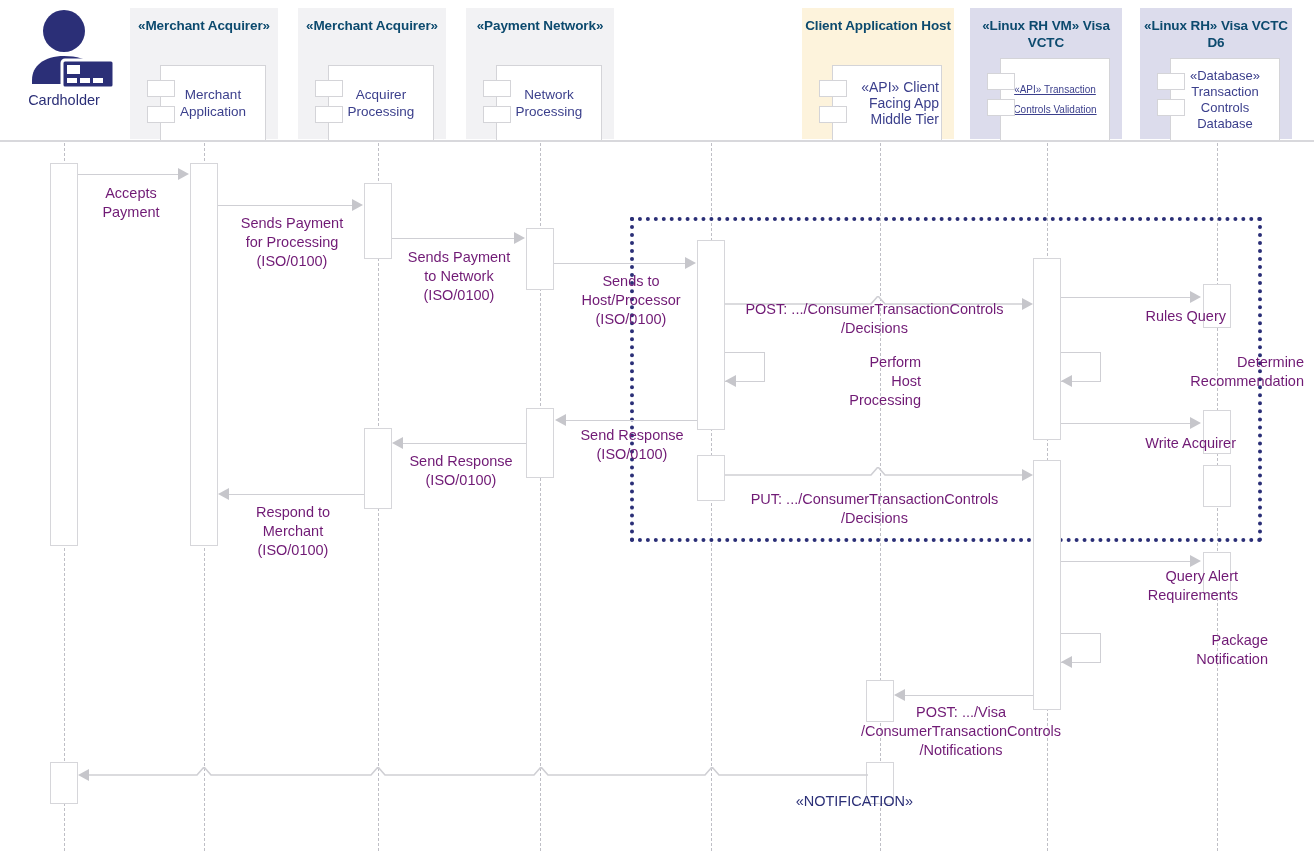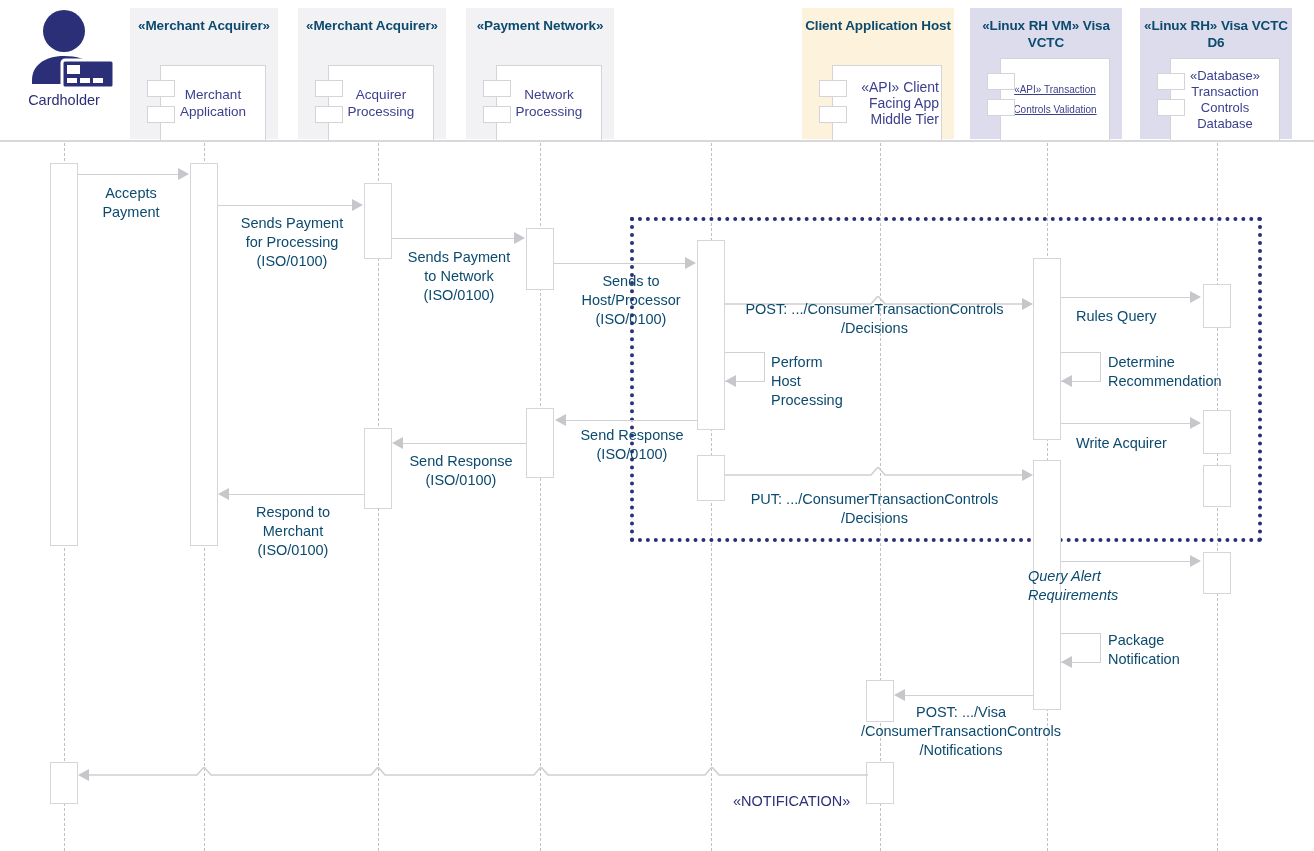--- a/index.html
+++ b/index.html
@@ -39,23 +39,23 @@
   .lifeline{position:absolute;width:0;border-left:1.4px dashed #bfbfc6;}
 
   
   .act{position:absolute;background:#ffffff;border:1.5px solid #d6d6da;box-sizing:border-box;}
 
   
   .msgline{position:absolute;height:0;border-top:1.5px solid #cfcfd4;}
   .arrowL,.arrowR{position:absolute;width:0;height:0;}
   .arrowR{border-top:6.5px solid transparent;border-bottom:6.5px solid transparent;border-left:11px solid #c6c6cb;}
   .arrowL{border-top:6.5px solid transparent;border-bottom:6.5px solid transparent;border-right:11px solid #c6c6cb;}
-  .msglabel{position:absolute;font-size:14.5px;line-height:19px;color:#0c4a6e;white-space:pre-line;}
+  .msglabel{position:absolute;font-size:14.5px;line-height:19px;color:#701a75;white-space:pre-line;}
   .msglabel.c{text-align:center;}
-  .msglabel.l{text-align:left;}
+  .msglabel.l{text-align:right;}
 
   
   .selfmsg{position:absolute;box-sizing:border-box;border:1.5px solid #cfcfd4;border-left:none;background:transparent;}
 
   
   .jump{position:absolute;}
 
   
   .dotframe{
     position:absolute;box-sizing:border-box;
@@ -254,21 +254,21 @@
 
   <svg class="jump" style="left:725px;top:467px;" width="300" height="16">
     <path d="M0 8 L146 8 L153 0 L160 8 L300 8" fill="none" stroke="#cfcfd4" stroke-width="1.6"></path>
   </svg>
   <div class="arrowR" style="left:1022px;top:469px;"></div>
   <div class="msglabel c" style="left:718px;top:490px;width:313px;">PUT: .../ConsumerTransactionControls
 /Decisions</div>
 
   <div class="msgline" style="left:1061px;top:561px;width:130px;"></div>
   <div class="arrowR" style="left:1190px;top:555px;"></div>
-  <div class="msglabel l" style="left:1028px;top:567px;width:160px;font-style:italic;">Query Alert
+  <div class="msglabel l" style="left:1078px;top:567px;width:160px;">Query Alert
 Requirements</div>
 
   <div class="selfmsg" style="left:1061px;top:633px;width:40px;height:30px;"></div>
   <div class="arrowL" style="left:1061px;top:656px;"></div>
   <div class="msglabel l" style="left:1108px;top:631px;width:160px;">Package
 Notification</div>
 
   <div class="msgline" style="left:905px;top:695px;width:128px;"></div>
   <div class="arrowL" style="left:894px;top:689px;"></div>
   <div class="msglabel c" style="left:830px;top:703px;width:262px;">POST: .../Visa

